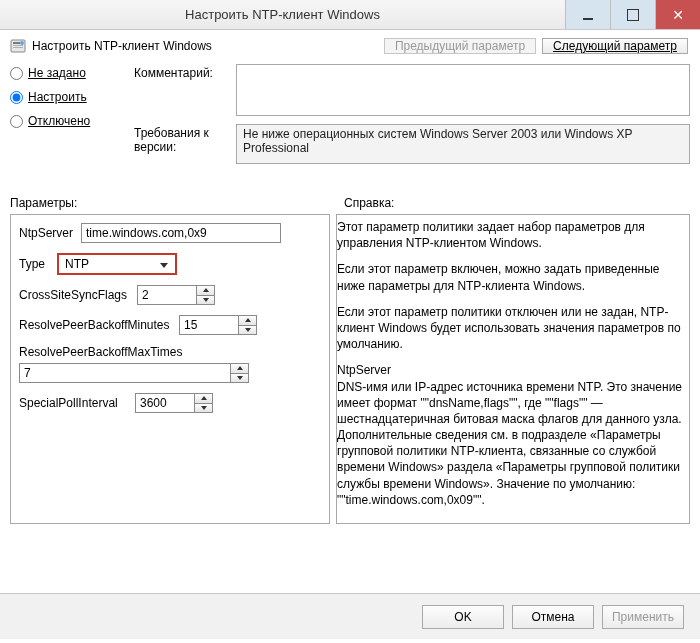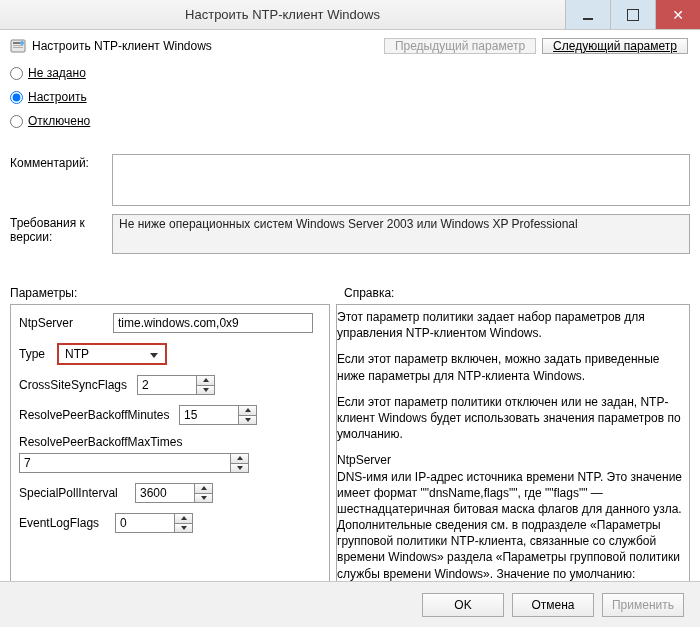--- a/index.html
+++ b/index.html
@@ -79,22 +79,21 @@
   .nav-btn.disabled {
     color:#9a9a9a;
     border-color:#c6c6c6;
     background:#f4f4f4;
     text-decoration:none;
     cursor:default;
   }
   .nav-btn.enabled { text-decoration: underline; color:#000;}
   .form-row {
     display:flex;
-    gap:16px;
-    flex-direction:column;
+    gap:8px;
   }
   .state-col {
     width:116px;
     padding-top:2px;
   }
   .radio-row {
     display:flex;
     align-items:center;
     gap:5px;
     margin-bottom:10px;
@@ -159,27 +158,27 @@
   }
   .opt-row .olabel { min-width:50px;}
   .text-input {
     border:1px solid #8a8a8a;
     height:20px;
     padding:1px 4px;
     font-family:inherit;
     font-size:12px;
     background:#fff;
   }
-  .ntpserver-input { width:200px;margin-left:32px;}
+  .ntpserver-input { width:200px;}
   .combo {
     border:2px solid #c0392b;
     display:inline-flex;
     align-items:center;
     height:22px;
-    width:110px;
+    width:120px;
     padding:0 4px 0 6px;
     background:#fff;
     justify-content:space-between;
     cursor:pointer;
   }
   .combo .arrow {
     width:14px; text-align:center;
   }
   .combo .arrow::after { content:""; display:inline-block; border-left:4px solid transparent; border-right:4px solid transparent; border-top:5px solid #333;}
   .spinner {
@@ -212,21 +211,21 @@
     cursor:pointer;
   }
   .sp-btn + .sp-btn { border-top:1px solid #8a8a8a;}
   .sp-btn::after { content:""; border-left:3px solid transparent; border-right:3px solid transparent;}
   .sp-up::after { border-bottom:4px solid #333;}
   .sp-down::after { border-top:4px solid #333;}
   .stack-label { margin-bottom:4px;}
   .help-para { margin:0 0 10px 0;}
   .footer {
     position:absolute;
-    left:0; right:0; bottom:16px;
+    left:0; right:0; bottom:4px;
     height:46px;
     border-top:1px solid #c8c8c8;
     background:#f1f1f1;
     display:flex;
     align-items:center;
     justify-content:flex-end;
     gap:8px;
     padding-right:16px;
   }
   .dlg-btn {
@@ -353,30 +352,20 @@
       <div class="opt-row">
         <span class="olabel" style="min-width:108px">SpecialPollInterval</span>
         <div class="spinner">
           <input value="3600" style="">
           <div class="sp-arrows">
               <div class="sp-btn sp-up"></div>
               <div class="sp-btn sp-down"></div>
             </div>
         </div>
       </div>
-      <div class="opt-row">
-        <span class="olabel" style="min-width:88px">EventLogFlags</span>
-        <div class="spinner">
-          <input value="0" style="">
-          <div class="sp-arrows">
-              <div class="sp-btn sp-up"></div>
-              <div class="sp-btn sp-down"></div>
-            </div>
-        </div>
-      </div>
     </div>
 
     <div class="panel right">
       <p class="help-para">Этот параметр политики задает набор параметров для управления NTP-клиентом Windows.</p>
       <p class="help-para">Если этот параметр включен, можно задать приведенные ниже параметры для NTP-клиента Windows.</p>
       <p class="help-para">Если этот параметр политики отключен или не задан, NTP-клиент Windows будет использовать значения параметров по умолчанию.</p>
       <p class="help-para" style="margin-bottom:0">NtpServer</p>
       <p class="help-para">DNS-имя или IP-адрес источника времени NTP. Это значение имеет формат ""dnsName,flags"", где ""flags"" — шестнадцатеричная битовая маска флагов для данного узла. Дополнительные сведения см. в подразделе «Параметры групповой политики NTP-клиента, связанные со службой времени Windows» раздела «Параметры групповой политики службы времени Windows».   Значение по умолчанию: ""time.windows.com,0x09"".</p>
     </div>
   </div>

